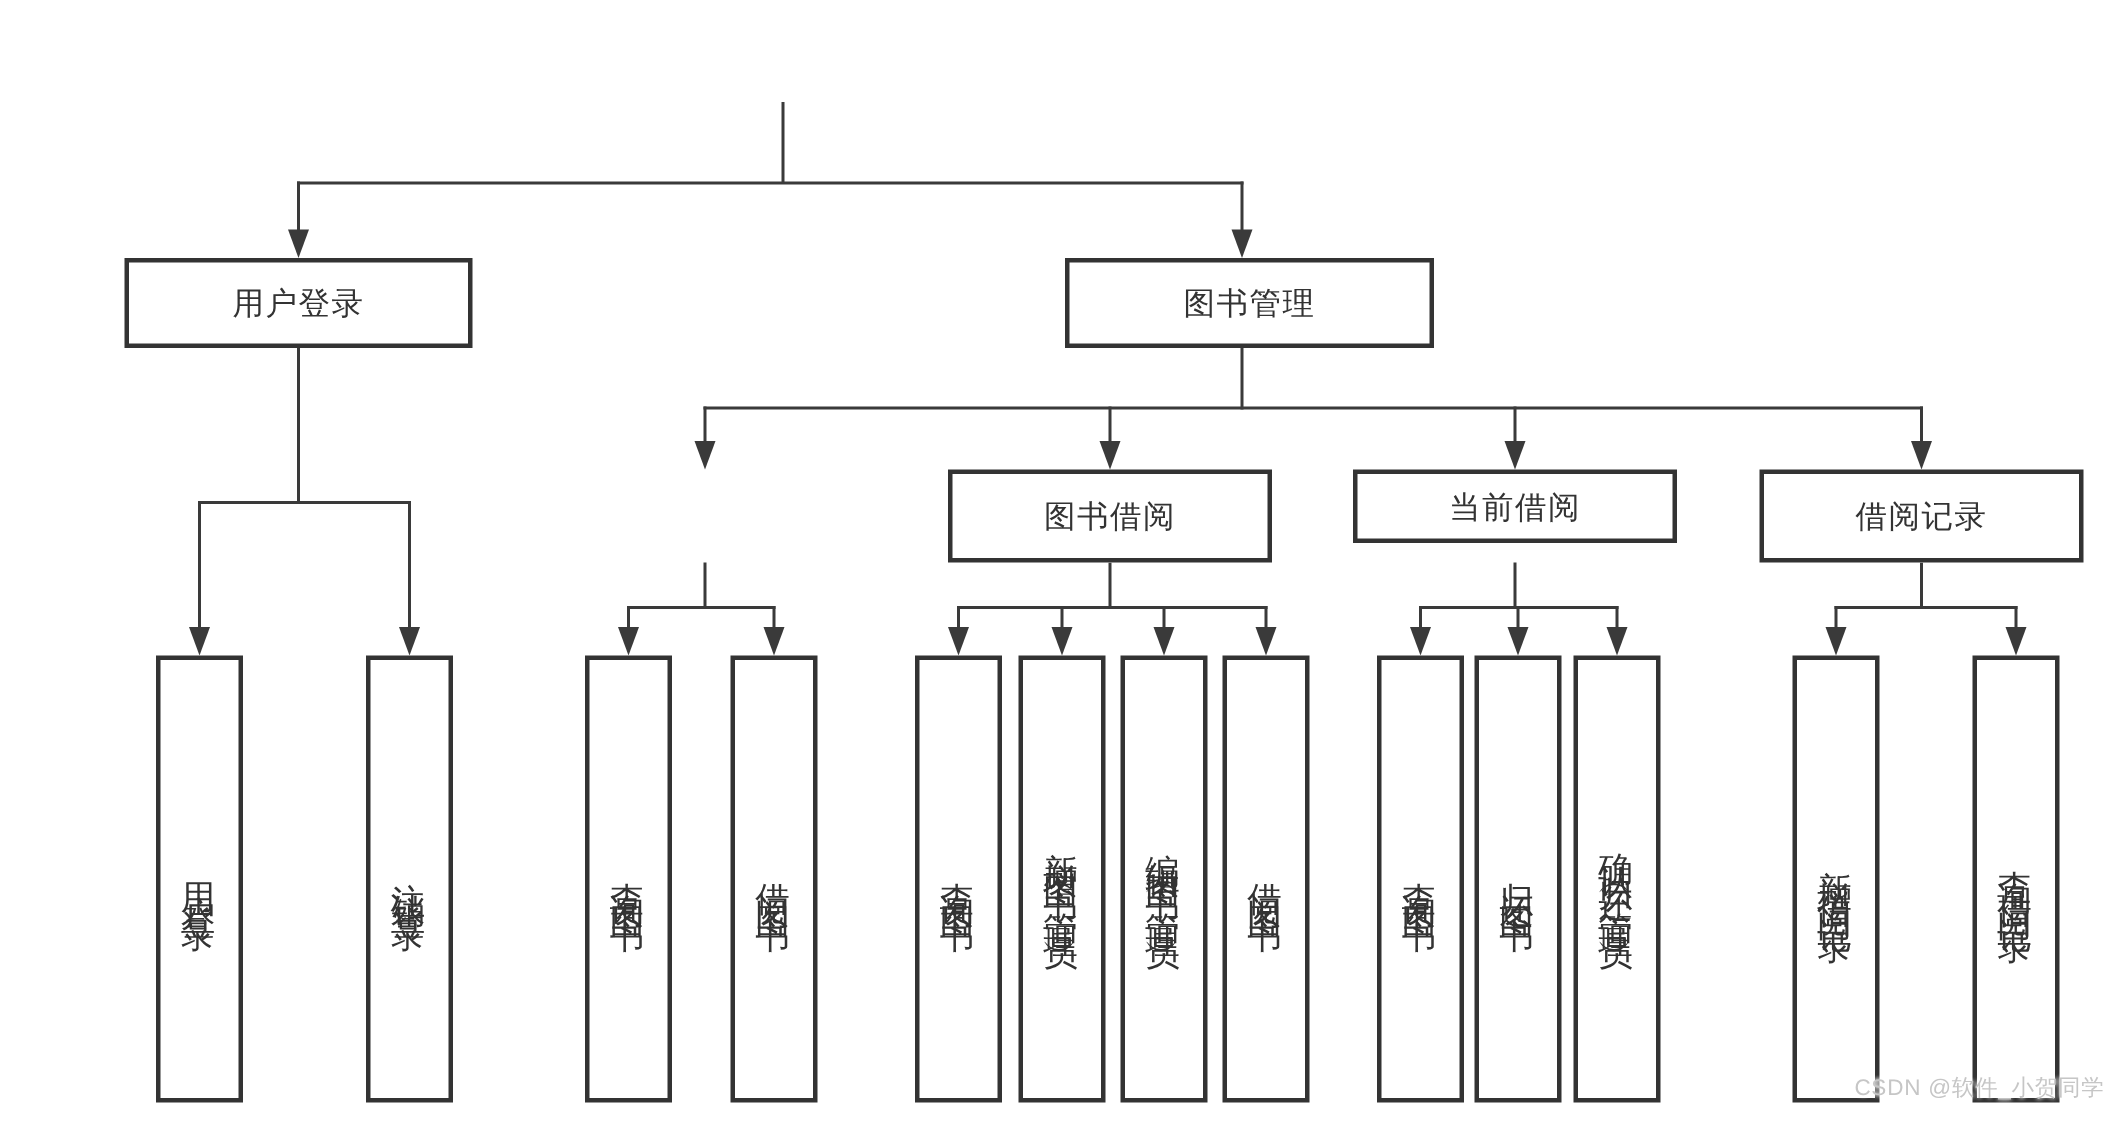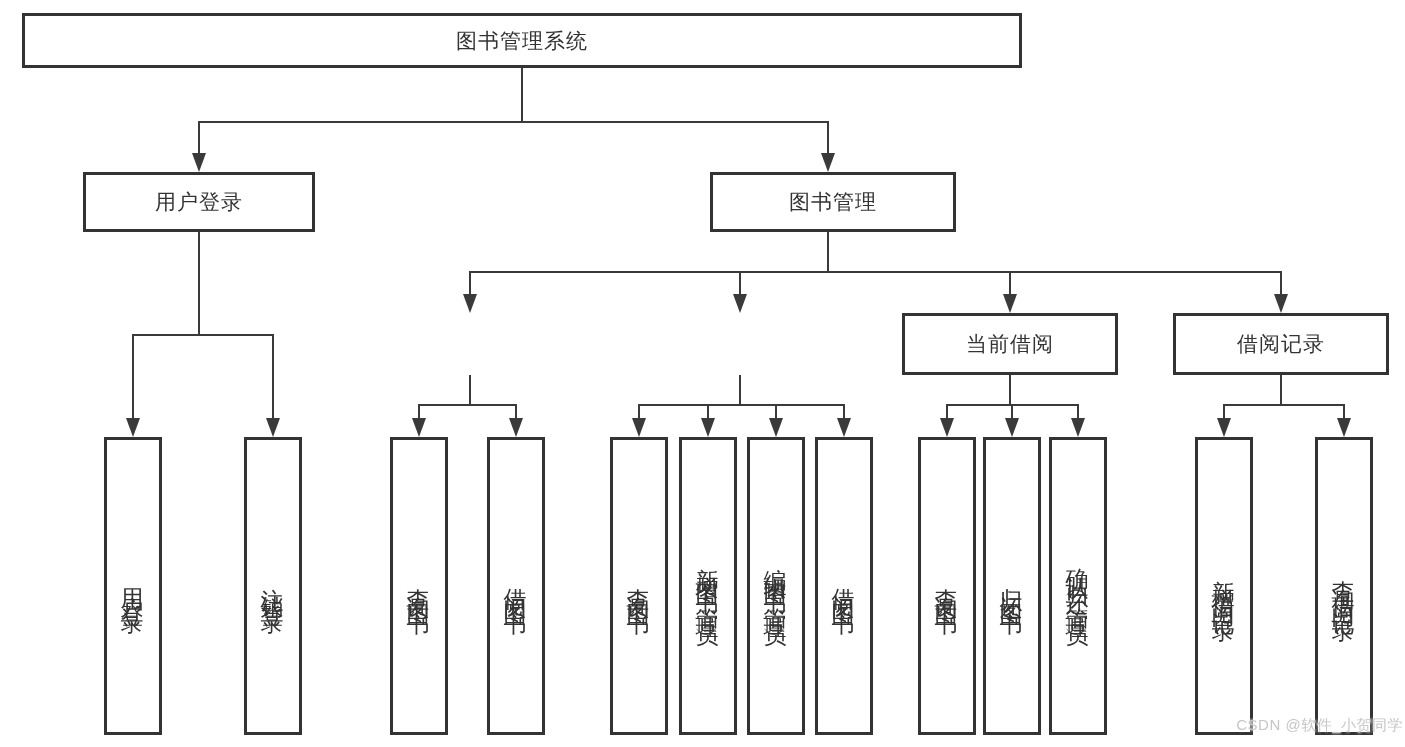--- a/index.html
+++ b/index.html
@@ -89,26 +89,26 @@
   <div class="arr" style="left:1005px;top:418px"></div>
   <div class="arr" style="left:1071px;top:418px"></div>
 
   <div class="v" style="left:1280px;top:375px;height:31px"></div>
   <div class="h" style="left:1223px;top:404px;width:122px"></div>
   <div class="v" style="left:1223px;top:404px;height:16px"></div>
   <div class="v" style="left:1343px;top:404px;height:16px"></div>
   <div class="arr" style="left:1217px;top:418px"></div>
   <div class="arr" style="left:1337px;top:418px"></div>
 
-  <div class="hbox" style="left:22px;top:13px;width:1000px;height:55px">图书管理系统</div>
 
   <div class="hbox" style="left:83px;top:172px;width:232px;height:60px">用户登录</div>
   <div class="hbox" style="left:710px;top:172px;width:246px;height:60px">图书管理</div>
 
-  <div class="hbox" style="left:902px;top:313px;width:216px;height:62px">当前借阅</div>
+  <div class="hbox" style="left:632px;top:313px;width:216px;height:62px">图书借阅</div>
+  <div class="hbox" style="left:902px;top:313px;width:216px;height:49px">当前借阅</div>
   <div class="hbox" style="left:1173px;top:313px;width:216px;height:62px">借阅记录</div>
 
   <div class="vbox" style="left:104px;top:437px;width:58px;height:298px">用户登录</div>
   <div class="vbox" style="left:244px;top:437px;width:58px;height:298px">注销登录</div>
 
   <div class="vbox" style="left:390px;top:437px;width:58px;height:298px">查询图书</div>
   <div class="vbox" style="left:487px;top:437px;width:58px;height:298px">借阅图书</div>
 
   <div class="vbox" style="left:610px;top:437px;width:58px;height:298px">查询图书</div>
   <div class="vbox" style="left:679px;top:437px;width:58px;height:298px">新增图书（管理员）</div>

